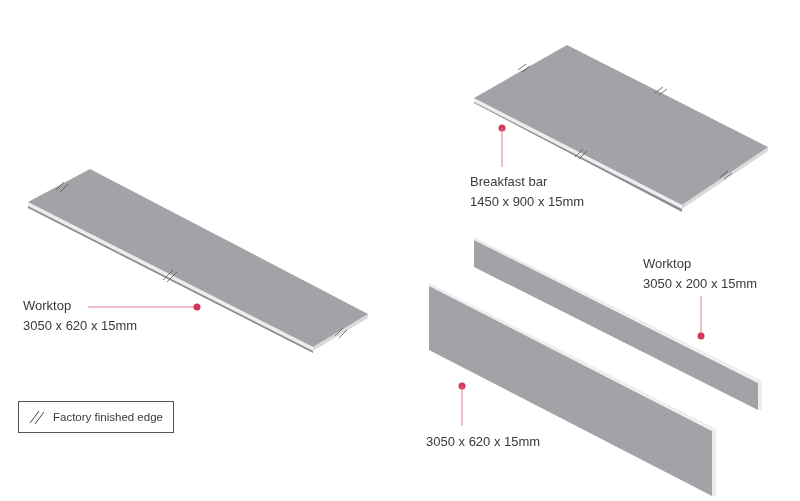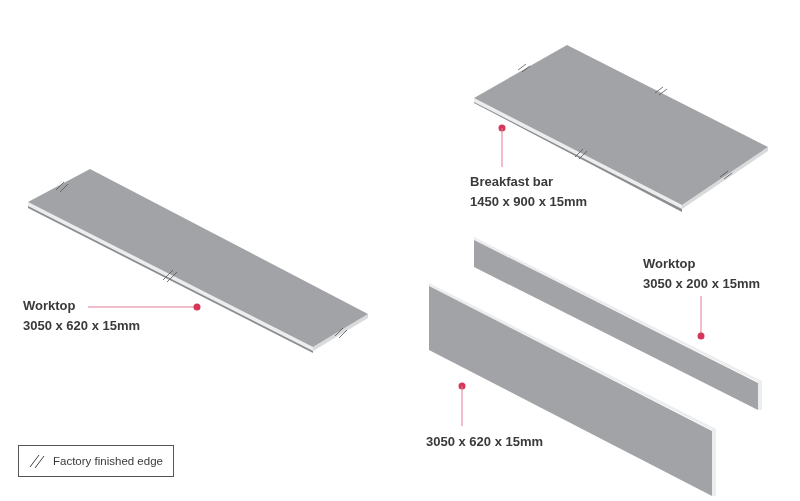--- a/index.html
+++ b/index.html
@@ -1,22 +1,22 @@
 <!DOCTYPE html>
 <html><head>
 <meta charset="utf-8">
 <style>
   html, body { margin: 0; padding: 0; background: #ffffff; }
   body { width: 800px; height: 501px; position: relative; overflow: hidden;
          font-family: "Liberation Sans", "DejaVu Sans", sans-serif; }
   #scene { position: absolute; left: 0; top: 0; }
   .label { position: absolute; color: #3a3a3a; font-size: 13px; line-height: 20px; white-space: nowrap; }
-  .label div { display: block; font-weight: bold; }
+  .label div { display: block; }
   .legend { position: absolute; left: 18px; top: 401px; width: 156px; height: 32px;
-            border: 1px solid #555; box-sizing: border-box; display: flex; align-items: center; margin-top: 44px; }
+            border: 1px solid #555; box-sizing: border-box; display: flex; align-items: center; }
   .legend .glyph { width: 22px; height: 20px; margin-left: 8px; }
   .legend .txt { font-size: 11.5px; color: #3a3a3a; margin-left: 4px; }
 </style>
 </head>
 <body>
 
 <svg id="scene" width="800" height="501" viewBox="0 0 800 501">
 
   <g>
     <polygon points="28,203 313,348 313,353 28,208" fill="#8c8d90"></polygon>

